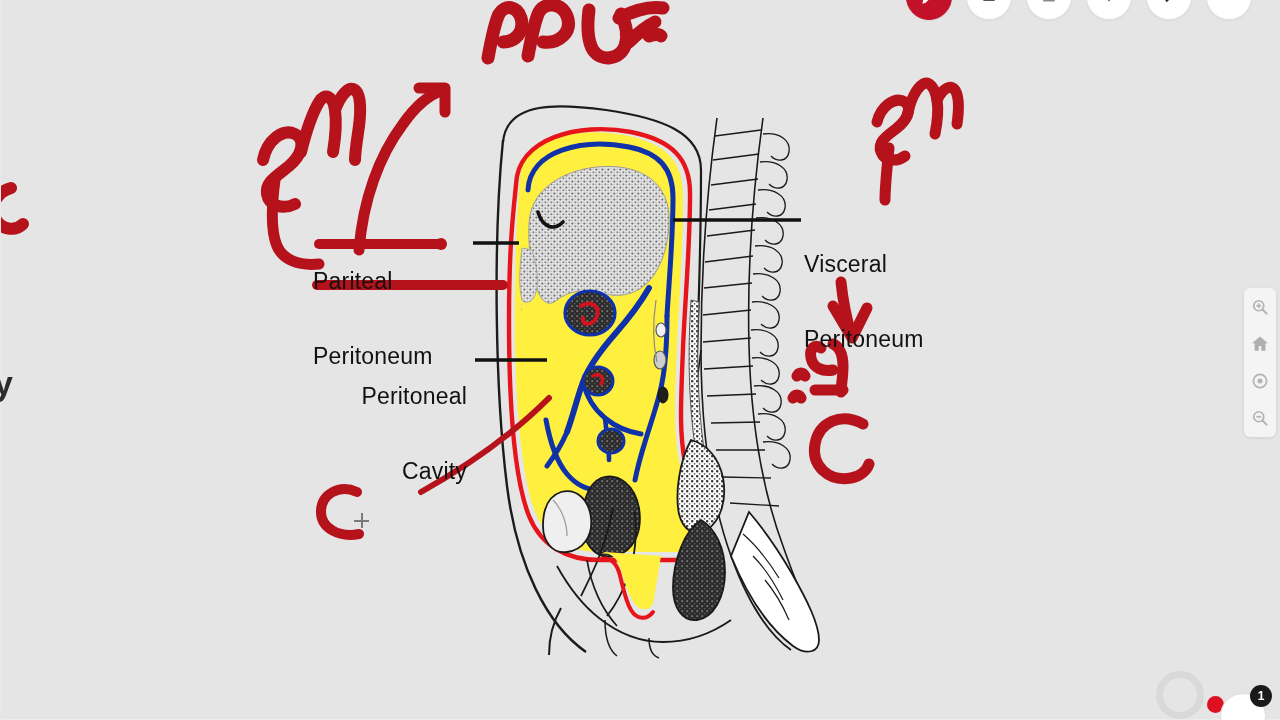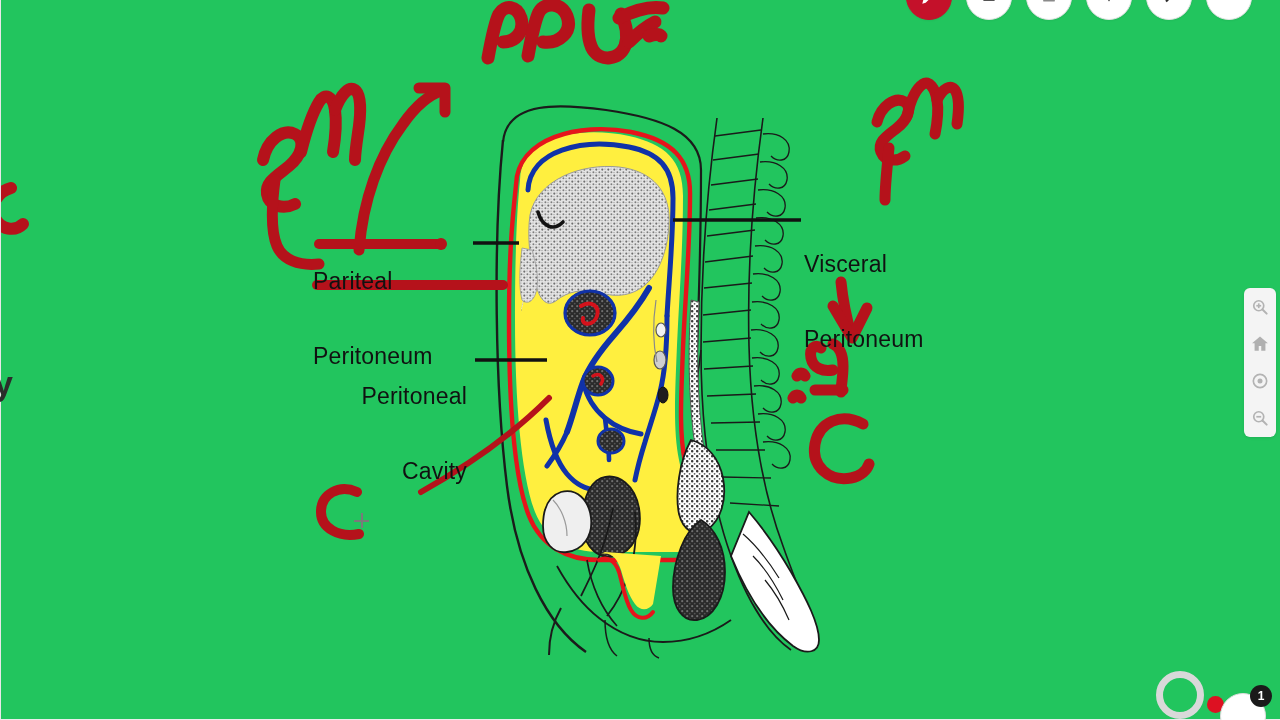--- a/index.html
+++ b/index.html
@@ -3,21 +3,21 @@
 <meta charset="utf-8">
 <style>
   html,body{margin:0;padding:0;}
   body{
     width:1280px;height:720px;overflow:hidden;position:relative;
     background:#ffffff;
     font-family:"Liberation Sans", sans-serif;
   }
   .canvas{
     position:absolute;left:0;top:0;width:1280px;height:720px;
-    background:#22c55e;
+    background:#e5e5e5;
     border-left:1px solid #e8e8e8;
     border-bottom:1px solid #ececec;
     box-sizing:border-box;
   }
 
   
   .top-toolbar{
     position:absolute;left:905px;top:-26px;
     display:flex;gap:14px;align-items:center;
     z-index:40;

